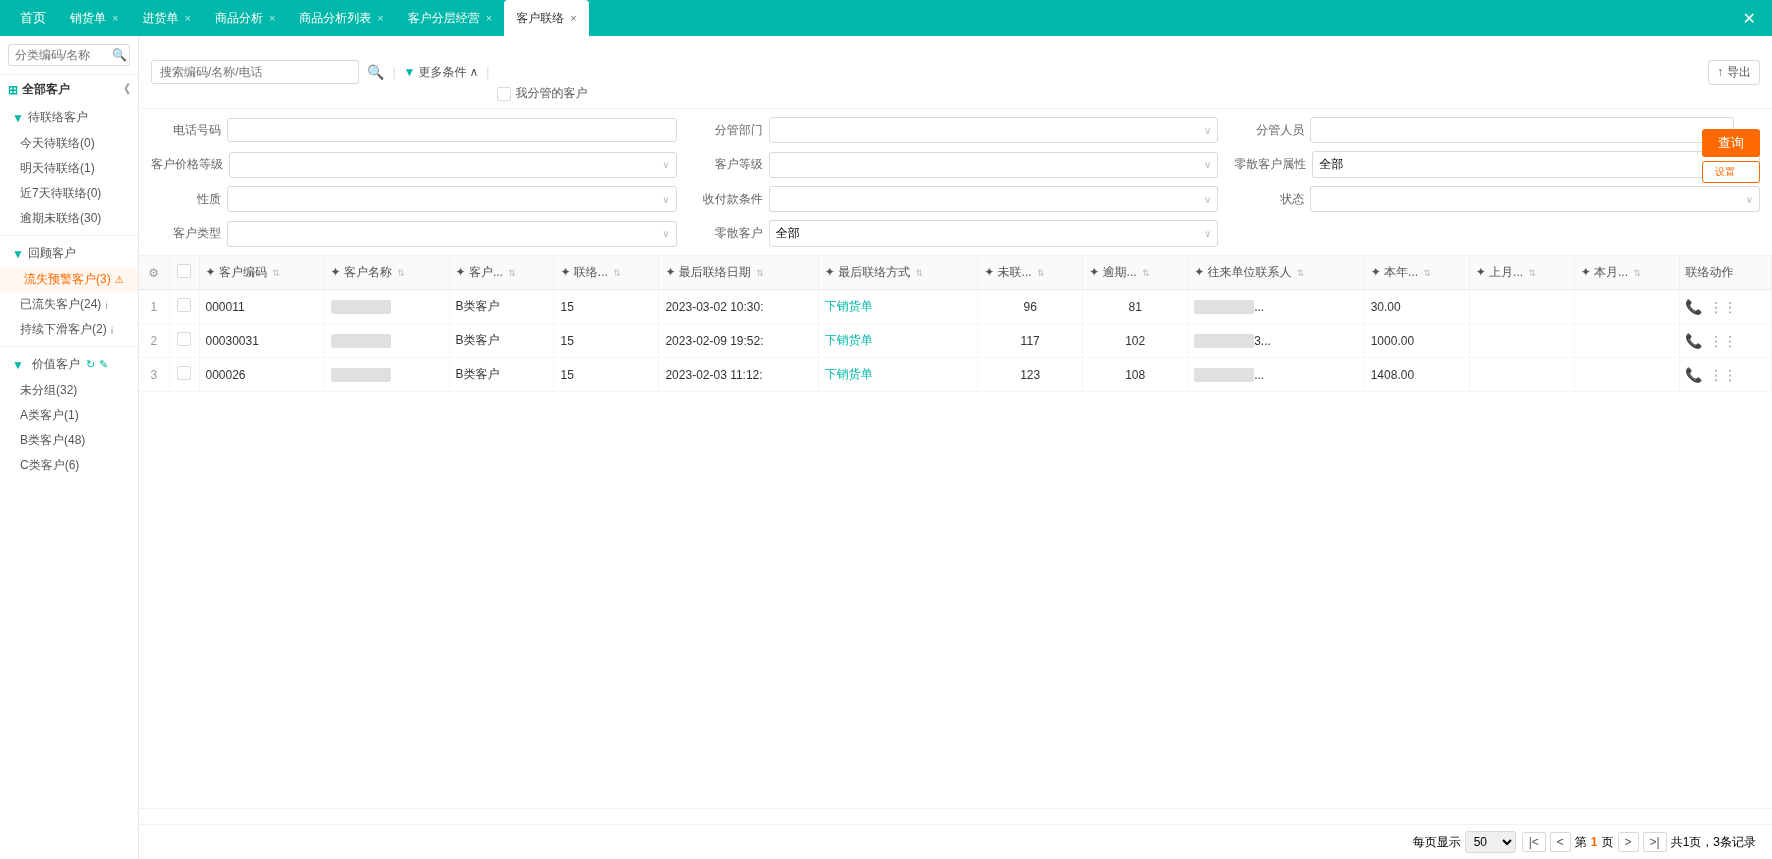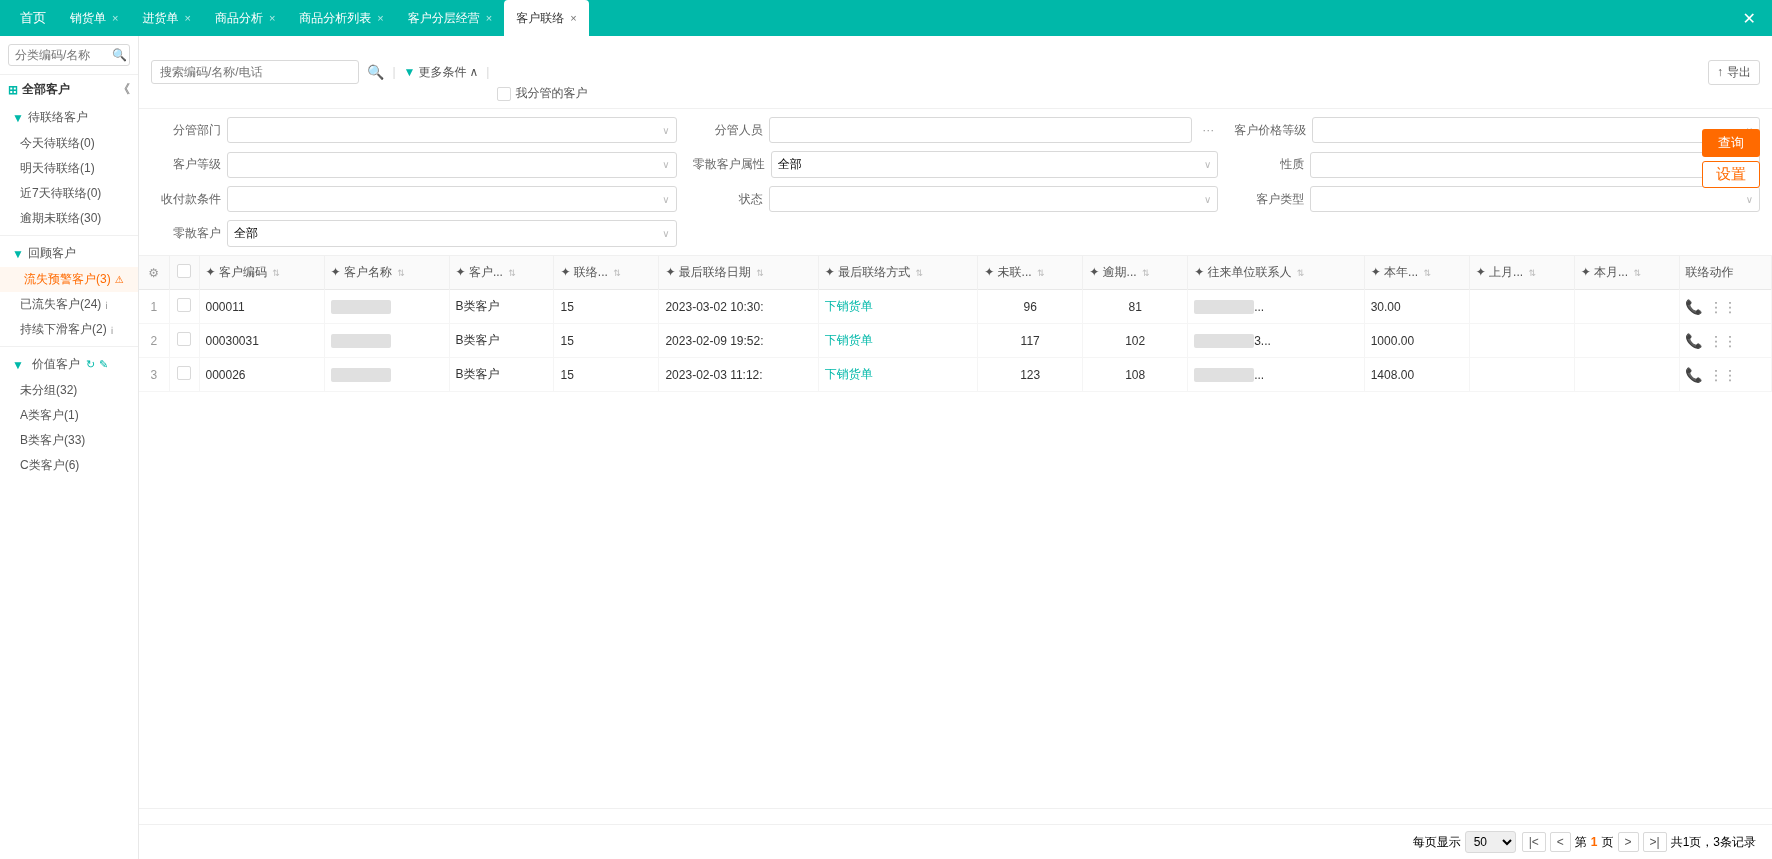--- a/index.html
+++ b/index.html
@@ -279,22 +279,22 @@
       font-size: 13px;
       margin-top: 12px;
     }
     .btn-settings {
       background: white;
       color: #ff6a00;
       border: 1px solid #ff6a00;
       border-radius: 3px;
       padding: 3px 12px;
       cursor: pointer;
-      font-size: 15px;
-      text-align: center;
+      font-size: 10px;
+      text-align: left;
     }
 
     
     .table-wrapper {
       flex: 1;
       overflow: auto;
     }
     table {
       width: 100%;
       border-collapse: collapse;
@@ -508,21 +508,21 @@
 
     <div class="sidebar-sub-group">
       <div class="sidebar-sub-header" style="display:flex;align-items:center;gap:4px;">
         <span class="arrow">▼</span>
         <span>价值客户</span>
         <span style="color:#00b8a9;font-size:11px;margin-left:2px;">↻</span>
         <span style="color:#00b8a9;font-size:11px;">✎</span>
       </div>
       <div class="sidebar-item">未分组(32)</div>
       <div class="sidebar-item">A类客户(1)</div>
-      <div class="sidebar-item">B类客户(33)</div>
+      <div class="sidebar-item">B类客户(48)</div>
       <div class="sidebar-item">C类客户(6)</div>
     </div>
   </div>
 
   <div class="content-area">
 
     <div class="toolbar">
       <input type="text" placeholder="搜索编码/名称/电话" style="">
       <button class="search-btn">🔍</button>
       <span style="color:#d9d9d9;">|</span>
@@ -538,20 +538,24 @@
       </span>
       <span class="export-btn">
         <span>↑</span>
         <span>导出</span>
       </span>
     </div>
 
     <div class="filter-area">
       <div class="filter-grid">
 
+        <div class="filter-row">
+          <span class="filter-label">电话号码</span>
+          <input class="filter-input" type="text" value="" style="">
+        </div>
         <div class="filter-row">
           <span class="filter-label">分管部门</span>
           <div class="filter-select">
             <span></span>
             <span class="dropdown-arrow">∨</span>
           </div>
         </div>
         <div class="filter-row">
           <span class="filter-label">分管人员</span>
           <div class="filter-select" style="flex:1;">

